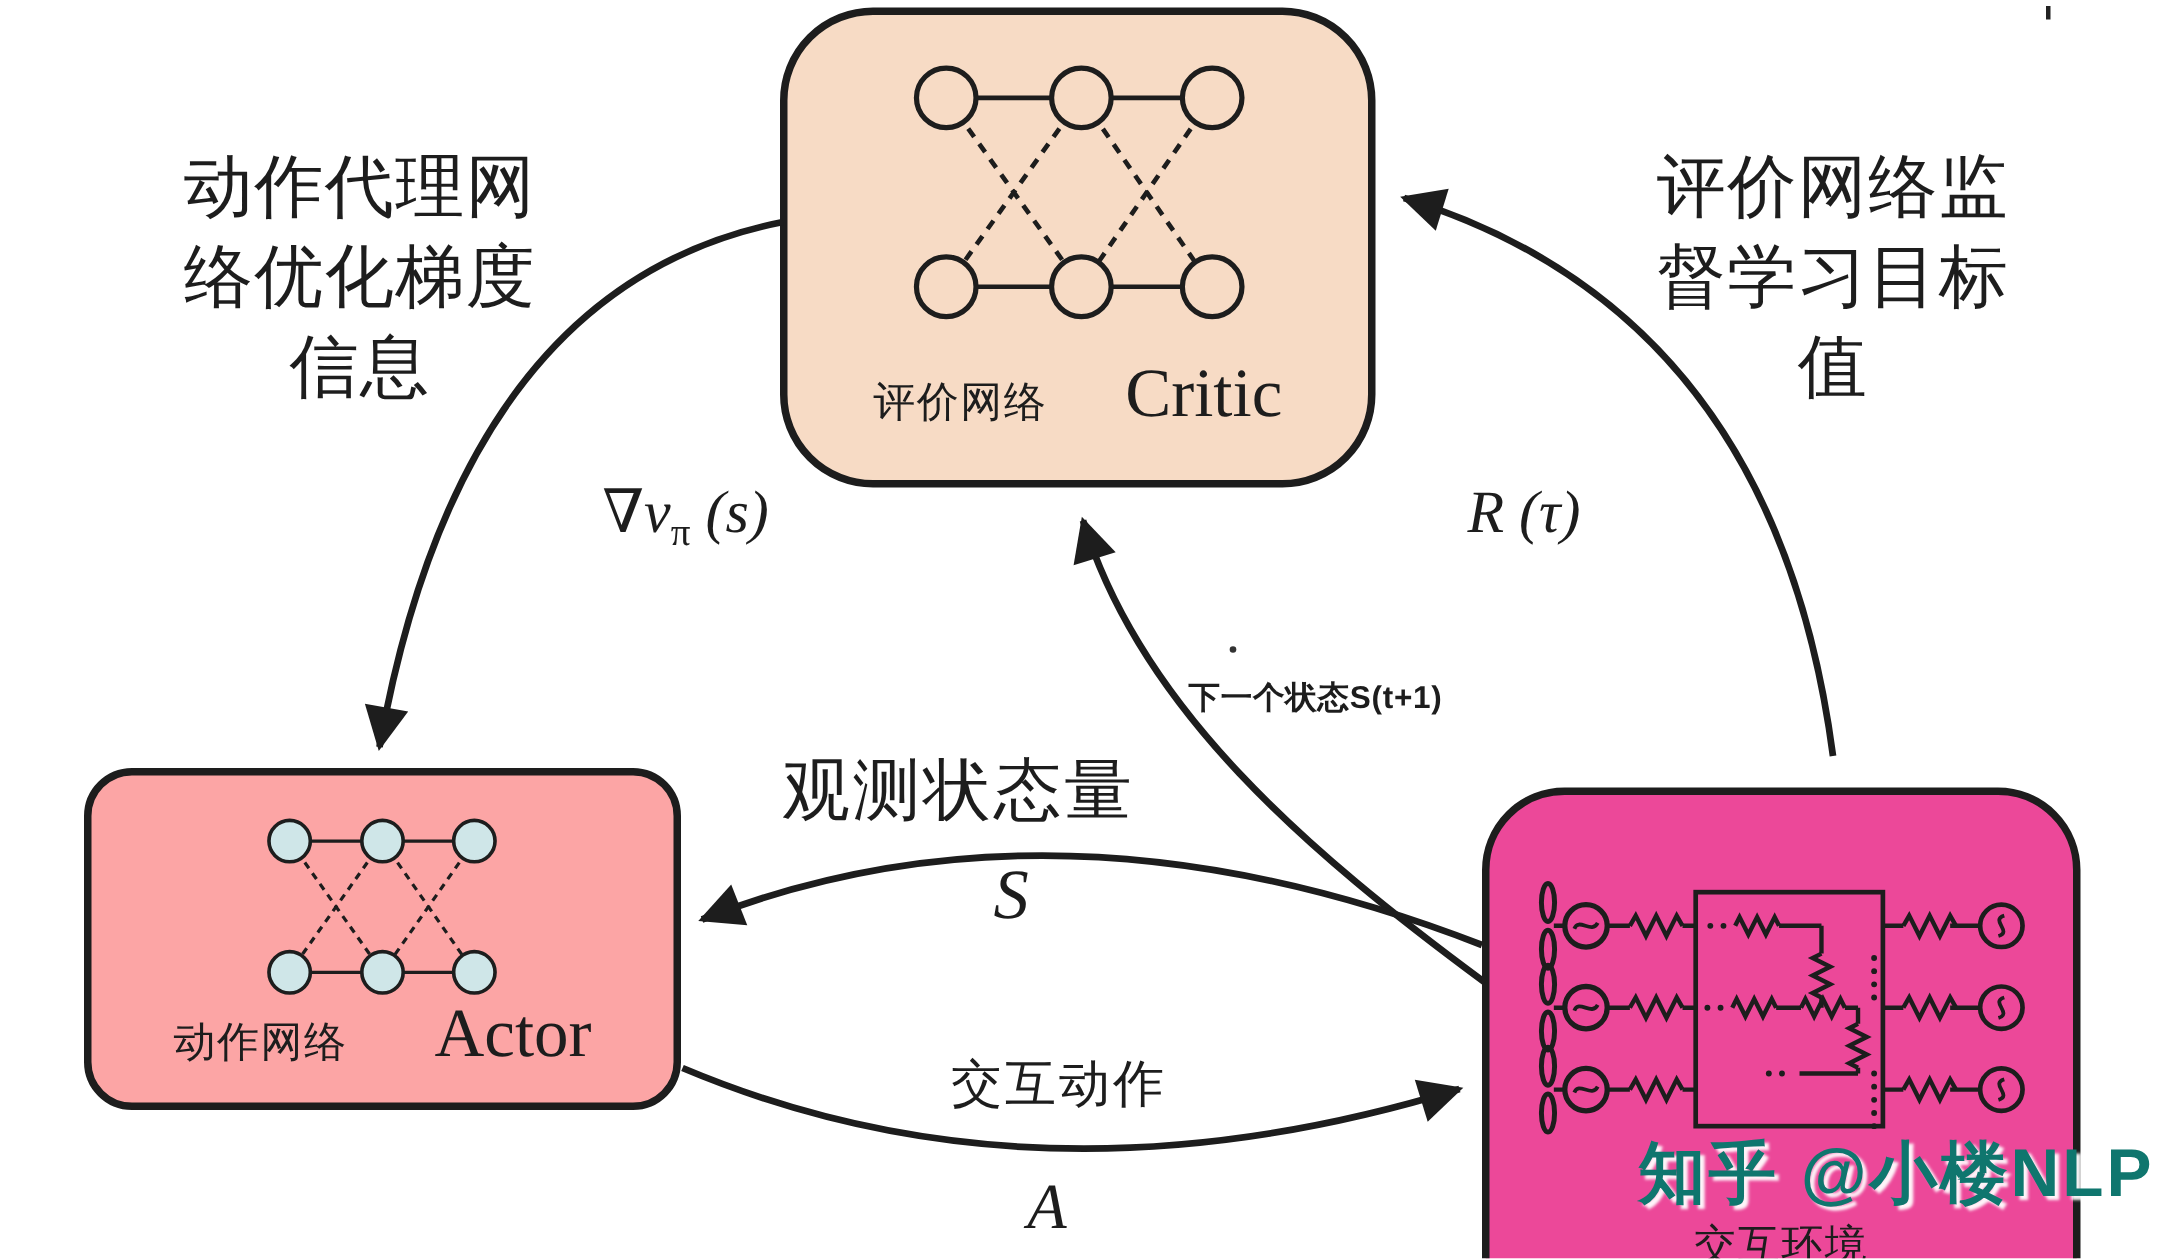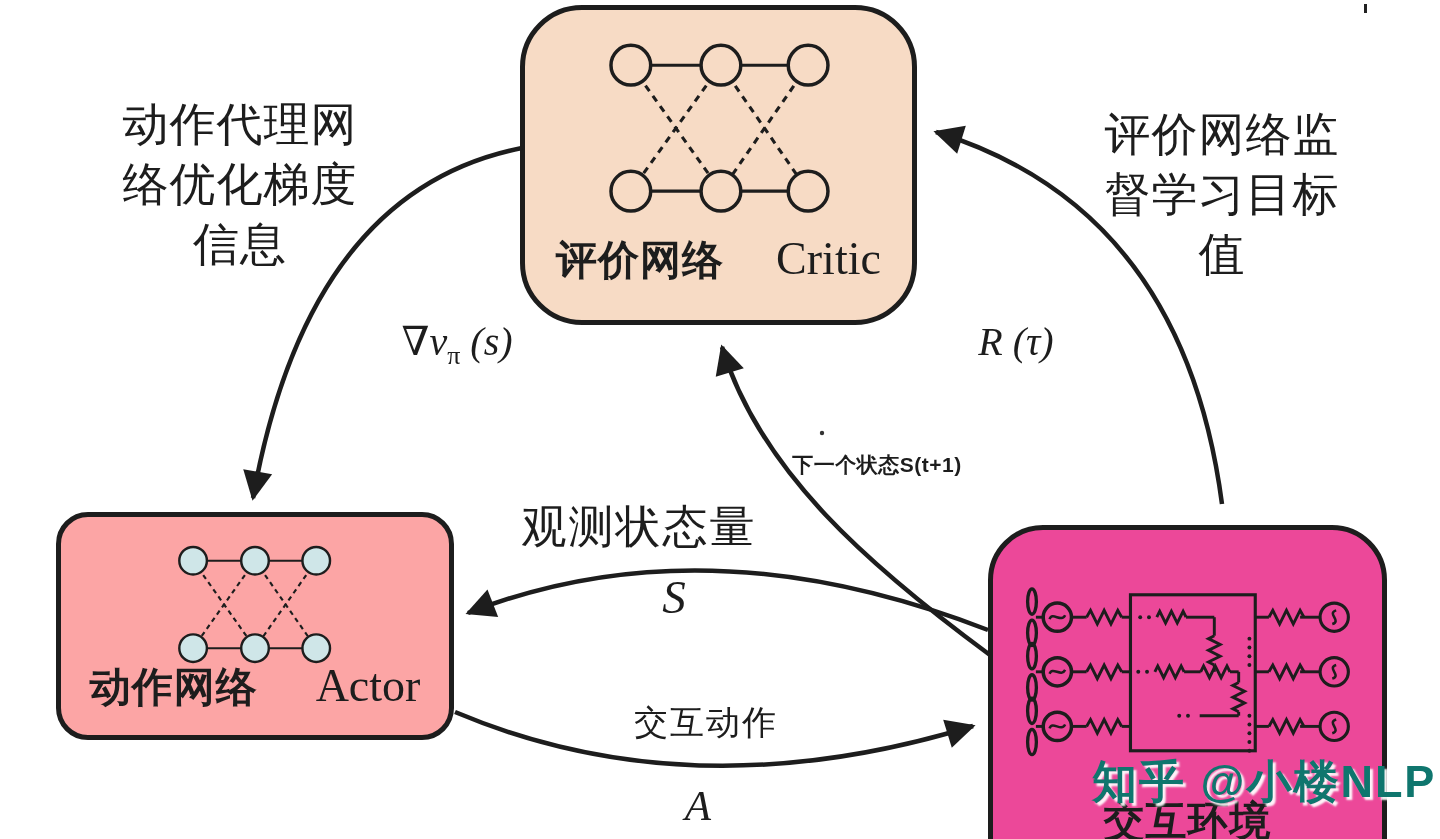--- a/index.html
+++ b/index.html
@@ -4,28 +4,28 @@
 <style>
   html,body{margin:0;padding:0;background:#ffffff;}
   #stage{position:relative;width:1440px;height:839px;overflow:hidden;background:#ffffff;
          font-family:"Liberation Serif","DejaVu Serif",serif;color:#1d1d1d;}
   .box{position:absolute;border:5px solid #1d1d1d;box-sizing:border-box;}
   #critic-box{left:520px;top:5px;width:397px;height:320px;border-radius:62px;background:#f7dbc5;}
   #actor-box{left:56px;top:512px;width:398px;height:228px;border-radius:32px;background:#fca5a5;}
   #env-box{left:988px;top:525px;width:399px;height:395px;border-radius:55px;background:#ec4899;}
   .nn{position:absolute;left:0;top:0;width:100%;height:100%;}
   .box-label{position:absolute;left:0;width:100%;display:flex;justify-content:center;align-items:baseline;}
-  .zh{font-size:41px;letter-spacing:1px;font-weight:bold;}
+  .zh{font-size:28px;letter-spacing:1px;}
   .en{font-size:46px;}
   #critic-label{bottom:32px;gap:52px;}
   #actor-label{bottom:20px;gap:58px;}
   #env-label{bottom:66px;}
   .note{position:absolute;font-size:46px;line-height:60px;text-align:center;width:320px;letter-spacing:1px;}
   #left-note{left:80px;top:95px;}
-  #right-note{left:1062px;top:95px;margin-top:10px;}
+  #right-note{left:1062px;top:95px;}
   .centered{position:absolute;transform:translate(-50%,-50%);white-space:nowrap;margin-left:11px;}
   .formula{font-size:40px;}
   .formula i{font-family:"Liberation Serif",serif;}
   .formula sub{font-size:26px;font-style:normal;}
   #gradient-formula{left:446px;top:344px;}
   #reward-formula{left:1005px;top:341px;}
   #next-state-label{left:866px;top:465px;font-family:"Liberation Sans","DejaVu Sans",sans-serif;
                     font-weight:bold;font-size:21px;letter-spacing:0.5px;}
   #observe-label{left:628px;top:527px;font-size:45px;letter-spacing:2px;}
   #observe-symbol{left:663px;top:597px;font-size:47px;font-style:italic;}

